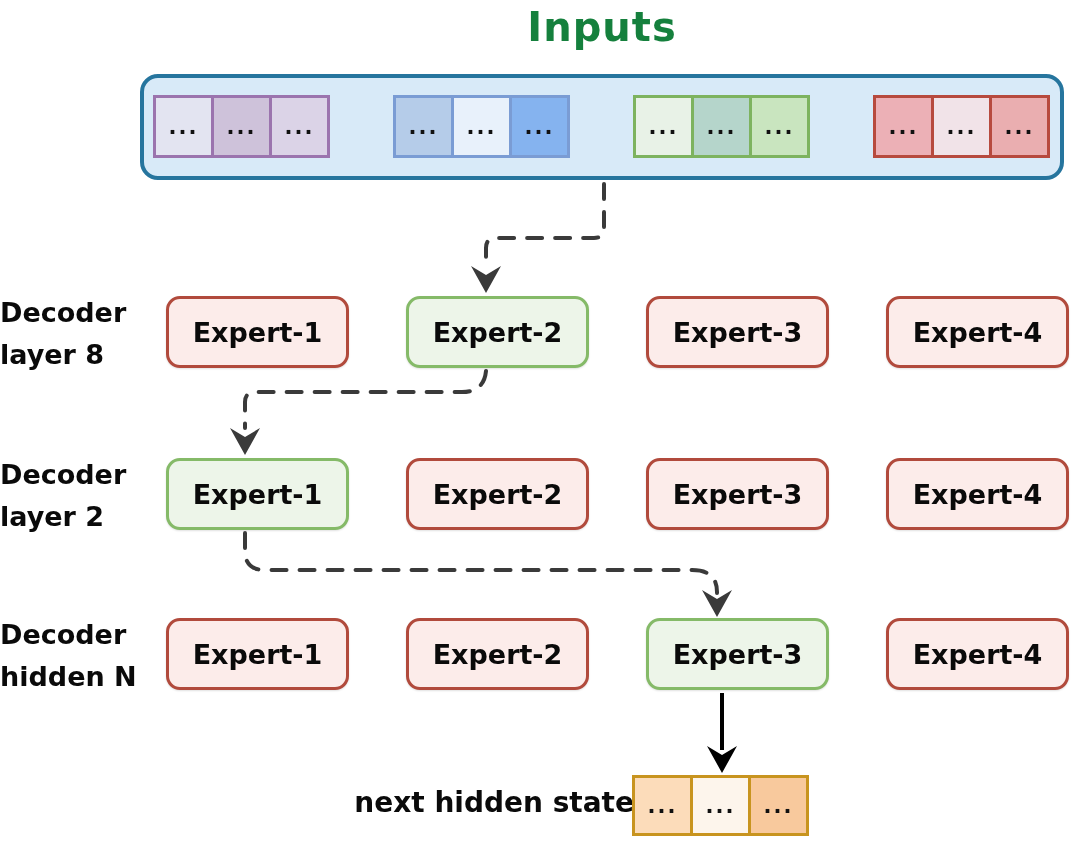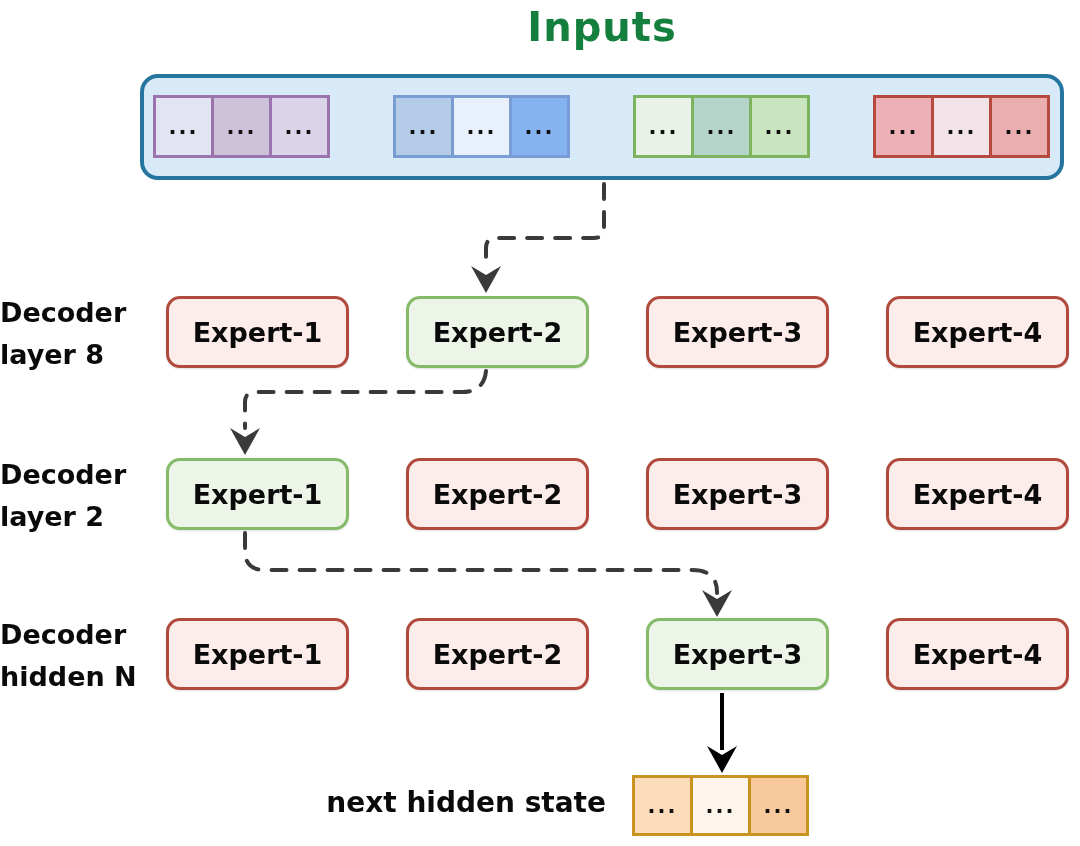--- a/index.html
+++ b/index.html
@@ -78,21 +78,21 @@
     box-shadow: 0 1px 2px rgba(0,0,0,0.12);
     margin-left: 14px;
   }
   .expert.selected {
     background: #edf5e9;
     border-color: #85ba68;
   }
 
   
   .output-label {
-    left: 288px; top: 786px; width: 318px;
+    left: 316px; top: 786px; width: 318px;
     text-align: right;
     font-size: 28px;
     font-weight: 600;
     color: #0a0a0a;
   }
 
   .arrows {
     position: absolute;
     left: 0; top: 0;
     pointer-events: none;

